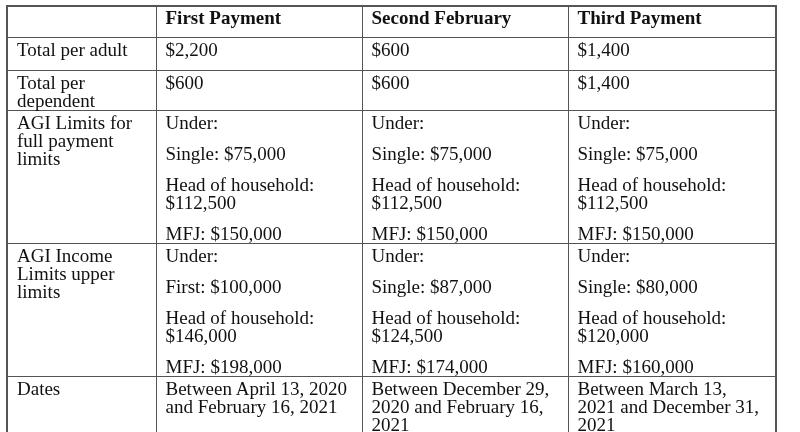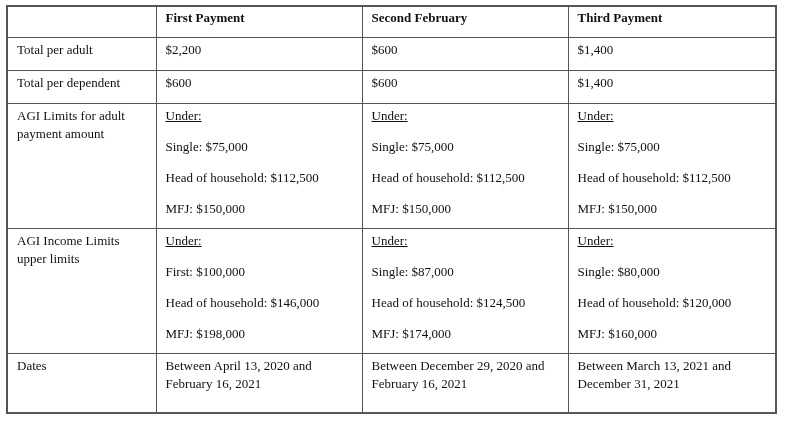--- a/index.html
+++ b/index.html
@@ -21,37 +21,37 @@
       top: 5px;
       border-collapse: collapse;
       table-layout: fixed;
       width: 769px;
       border: 2px solid #555555;
     }
     table.payments td, table.payments th {
       border: 1px solid #555555;
       vertical-align: top;
       text-align: left;
-      font-size: 13px;
+      font-size: 19px;
       line-height: 18px;
       padding: 3px 7px 0 9px;
     }
     table.payments th {
       font-weight: bold;
       height: 28px;
       padding-top: 2px;
     }
     col.c0 { width: 149px; }
     col.c1 { width: 206px; }
     col.c2 { width: 206px; }
     col.c3 { width: 208px; }
     tr.r-simple td { height: 29px; }
     tr.r-limits td { height: 121px; }
     tr.r-dates td { height: 55px; }
-    .under { text-decoration: underline; display: block; }
+    .under { display: block; }
     .lim-line { display: block; margin-top: 13px; }
     .rowlabel { display: block; }
   </style>
 </head>
 <body>
 
 <table class="payments">
   <colgroup>
     <col class="c0">
       <col class="c1">
@@ -75,21 +75,21 @@
 
   <tr class="r-simple">
     <td>Total per dependent</td>
     <td>$600</td>
     <td>$600</td>
     <td>$1,400</td>
   </tr>
 
   <tr class="r-limits">
     <td>
-          <span class="rowlabel">AGI Limits for adult payment amount</span>
+          <span class="rowlabel">AGI Limits for full payment limits</span>
         </td>
     <td>
       <span class="under">Under:</span>
       <span class="lim-line">Single: $75,000</span>
       <span class="lim-line">Head of household: $112,500</span>
       <span class="lim-line">MFJ: $150,000</span>
     </td>
     <td>
       <span class="under">Under:</span>
       <span class="lim-line">Single: $75,000</span>

